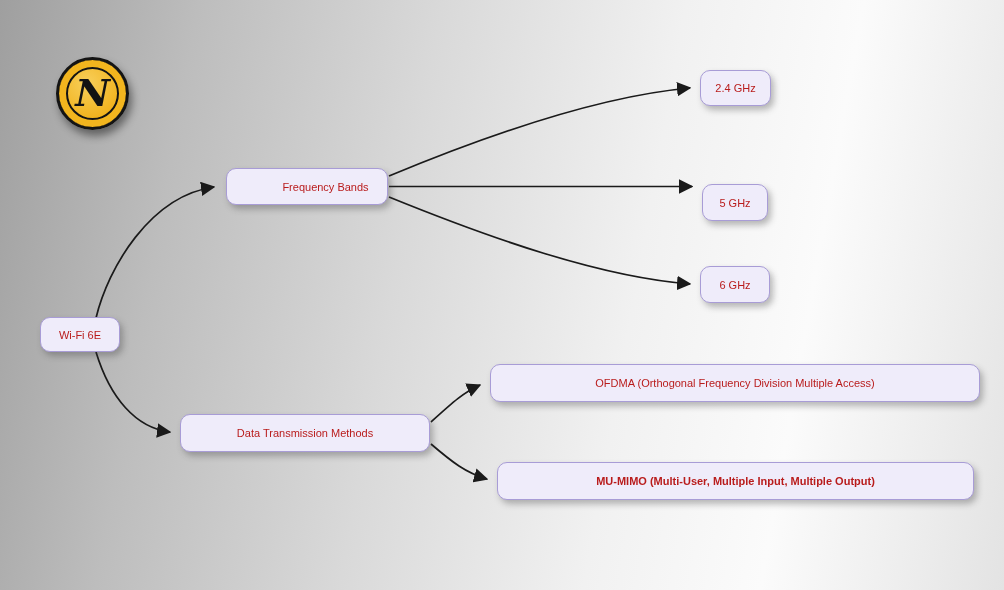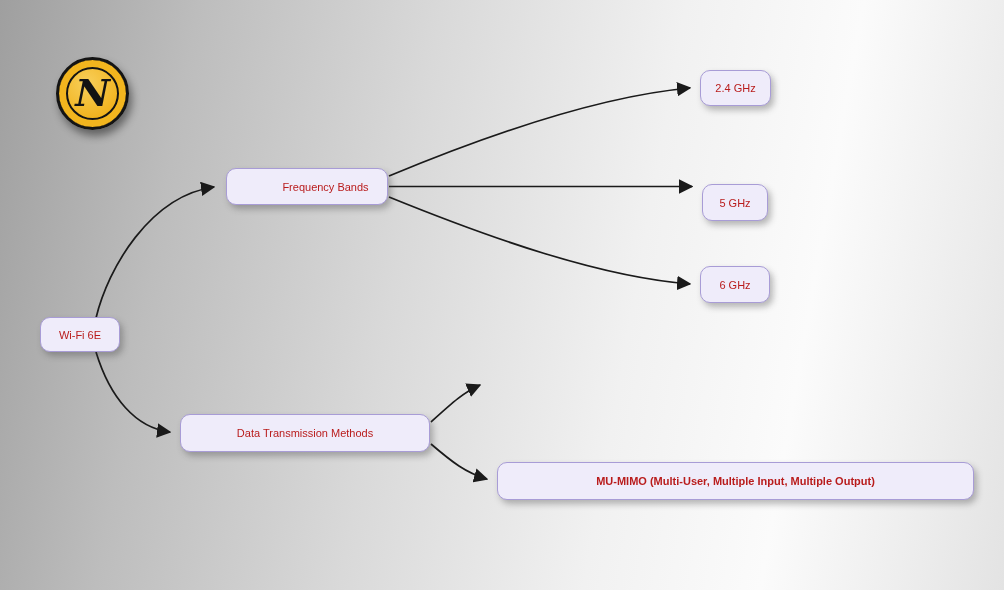--- a/index.html
+++ b/index.html
@@ -116,18 +116,21 @@
   </div>
 
   <div class="node node-6ghz">
     <span>6 GHz</span>
   </div>
 
   <div class="node node-dtm">
     <span>Data Transmission Methods</span>
   </div>
 
+  <div class="node node-ofdma">
+    <span>OFDMA (Orthogonal Frequency Division Multiple Access)</span>
+  </div>
 
   <div class="node node-mumimo">
     <span>MU-MIMO (Multi-User, Multiple Input, Multiple Output)</span>
   </div>
 
 </div>
 
 </body></html>

